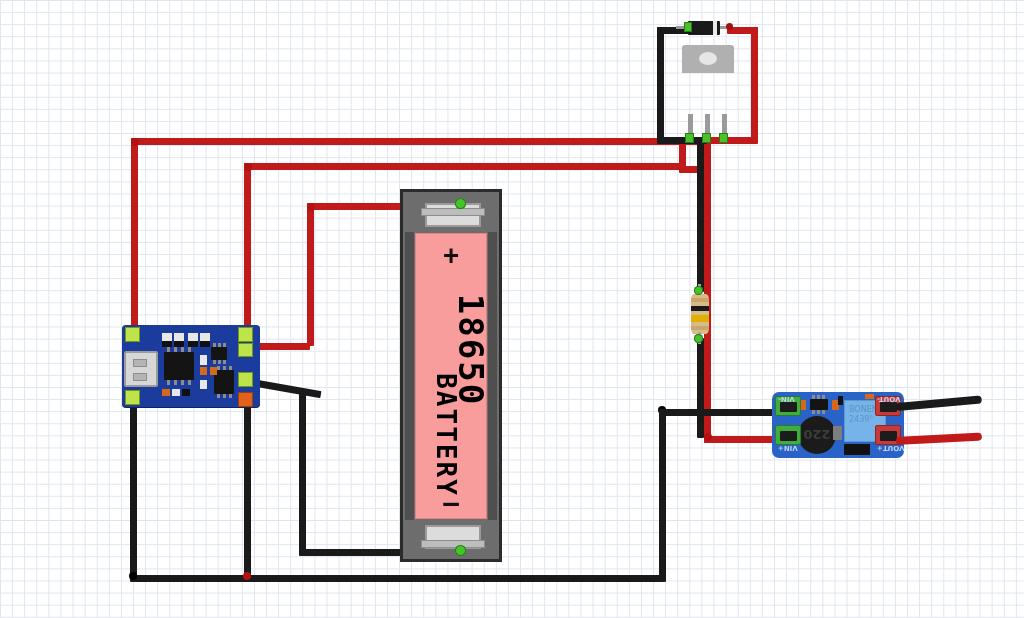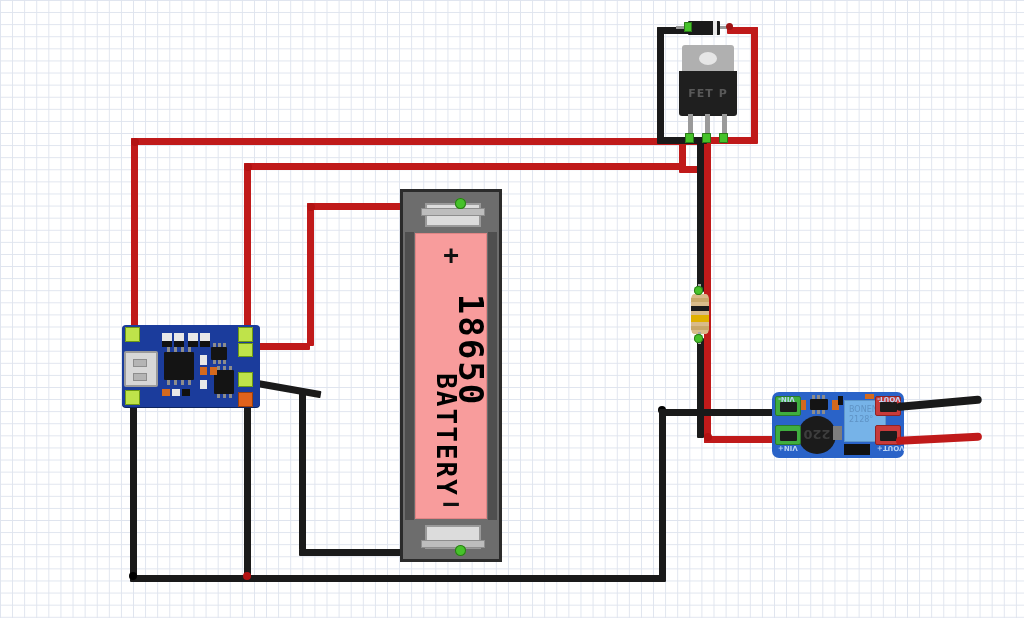--- a/index.html
+++ b/index.html
@@ -130,23 +130,20 @@
     <div class="stripe" style="left:27px;top:2px;width:4px;height:14px;"></div>
     <div class="leadr" style="left:34px;top:7px;width:12px;"></div>
   </div>
   <div class="pad padgrn" style="left:684px;top:22px;width:8px;height:10px;"></div>
   <div class="cap capred" style="left:726px;top:23px;"></div>
 
   <div id="fet" style="left:677px;top:45px;width:62px;height:95px;">
     <div class="tab" style="left:5px;top:0;width:52px;height:28px;">
       <div class="hole" style="left:17px;top:7px;width:18px;height:13px;"></div>
     </div>
-    <div class="body" style="left:2px;top:26px;width:58px;height:45px;">
-      <span>FET P</span>
-    </div>
     <div class="pin" style="left:11px;top:69px;height:24px;"></div>
     <div class="pin" style="left:28px;top:69px;height:24px;"></div>
     <div class="pin" style="left:45px;top:69px;height:24px;"></div>
   </div>
   <div class="pad padgrn" style="left:685px;top:133px;width:9px;height:10px;"></div>
   <div class="pad padgrn" style="left:702px;top:133px;width:9px;height:10px;"></div>
   <div class="pad padgrn" style="left:719px;top:133px;width:9px;height:10px;"></div>
 
   <div id="res" style="left:689px;top:288px;width:22px;height:54px;">
     <div class="lead" style="left:9px;top:-4px;height:12px;"></div>
@@ -234,21 +231,21 @@
   <div class="pad" style="left:238px;top:392px;width:15px;height:15px;background:#e0621c;box-shadow:0 0 0 1px #9a3f0c inset;"></div>
 
   <div id="conv" style="left:772px;top:392px;width:132px;height:66px;">
     <div class="ind" style="left:26px;top:24px;width:38px;height:38px;">
       <em>220</em>
     </div>
     <div class="indpad" style="left:20px;top:34px;width:9px;height:14px;"></div>
     <div class="indpad" style="left:61px;top:34px;width:9px;height:14px;"></div>
     <div class="pot" style="left:72px;top:8px;width:42px;height:42px;">
       <span style="left:4px;top:4px;">BONENS</span>
-      <span style="left:4px;top:14px;">2128°</span>
+      <span style="left:4px;top:14px;">2439°</span>
     </div>
     <div class="chip" style="left:38px;top:7px;width:18px;height:11px;">
       <div class="leg" style="left:2px;top:-4px;height:4px;"></div>
       <div class="leg" style="left:7px;top:-4px;height:4px;"></div>
       <div class="leg" style="left:12px;top:-4px;height:4px;"></div>
       <div class="leg" style="left:2px;top:11px;height:4px;"></div>
       <div class="leg" style="left:7px;top:11px;height:4px;"></div>
       <div class="leg" style="left:12px;top:11px;height:4px;"></div>
     </div>
     <div class="smd o" style="left:27px;top:8px;width:7px;height:10px;"></div>

